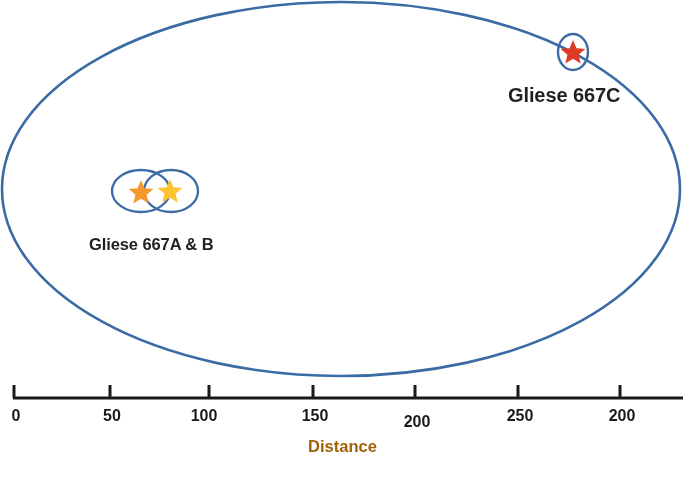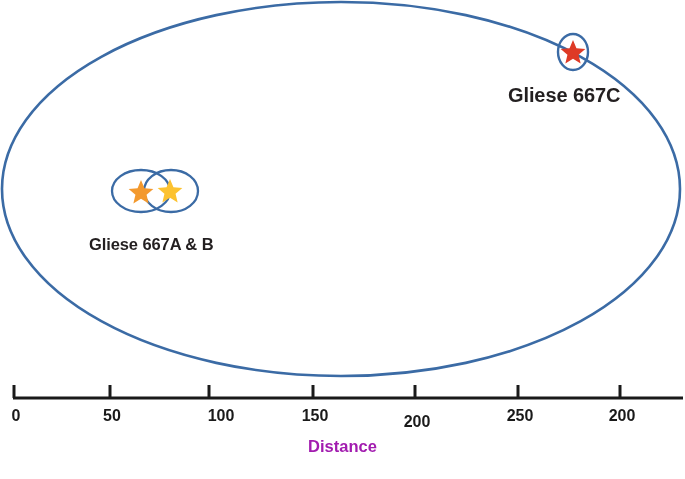--- a/index.html
+++ b/index.html
@@ -59,21 +59,21 @@
   }
   #axis-title {
     position: absolute;
     left: 0;
     right: 0;
     top: 436px;
     text-align: center;
     font-family: "Liberation Sans", sans-serif;
     font-weight: bold;
     font-size: 16.5px;
-    color: #a21caf;
+    color: #a16207;
     line-height: 21px;
   }
   #axis-title span { display: block; }
 </style>
 </head>
 <body>
 
 <div id="diagram-root">
 
   <svg class="canvas" viewBox="0 0 685 479">
@@ -103,21 +103,21 @@
       <line x1="620" y1="398" x2="620" y2="385" stroke="#1a1a1a" stroke-width="3"></line>
     </g>
   </svg>
 
   <div class="sys-label" id="label-c" style="left: 508px; top: 84px;">Gliese 667C</div>
 
   <div class="sys-label" id="label-ab" style="left: 89px; top: 235px;">Gliese 667A &amp; B</div>
 
   <div class="tick-label" style="left:16px;">0</div>
   <div class="tick-label" style="left:112px;text-align:center;">50</div>
-  <div class="tick-label" style="left:221px;text-align:right;">100</div>
+  <div class="tick-label" style="left:204px;text-align:right;">100</div>
   <div class="tick-label" style="left:315px;">150</div>
   <div class="tick-label" style="left:417px;margin-top:6px;">200</div>
   <div class="tick-label" style="left:520px;text-align:right;">250</div>
   <div class="tick-label" style="left:622px;">200</div>
 
   <div id="axis-title">
     <span>Distance</span>
   </div>
 
 </div>

